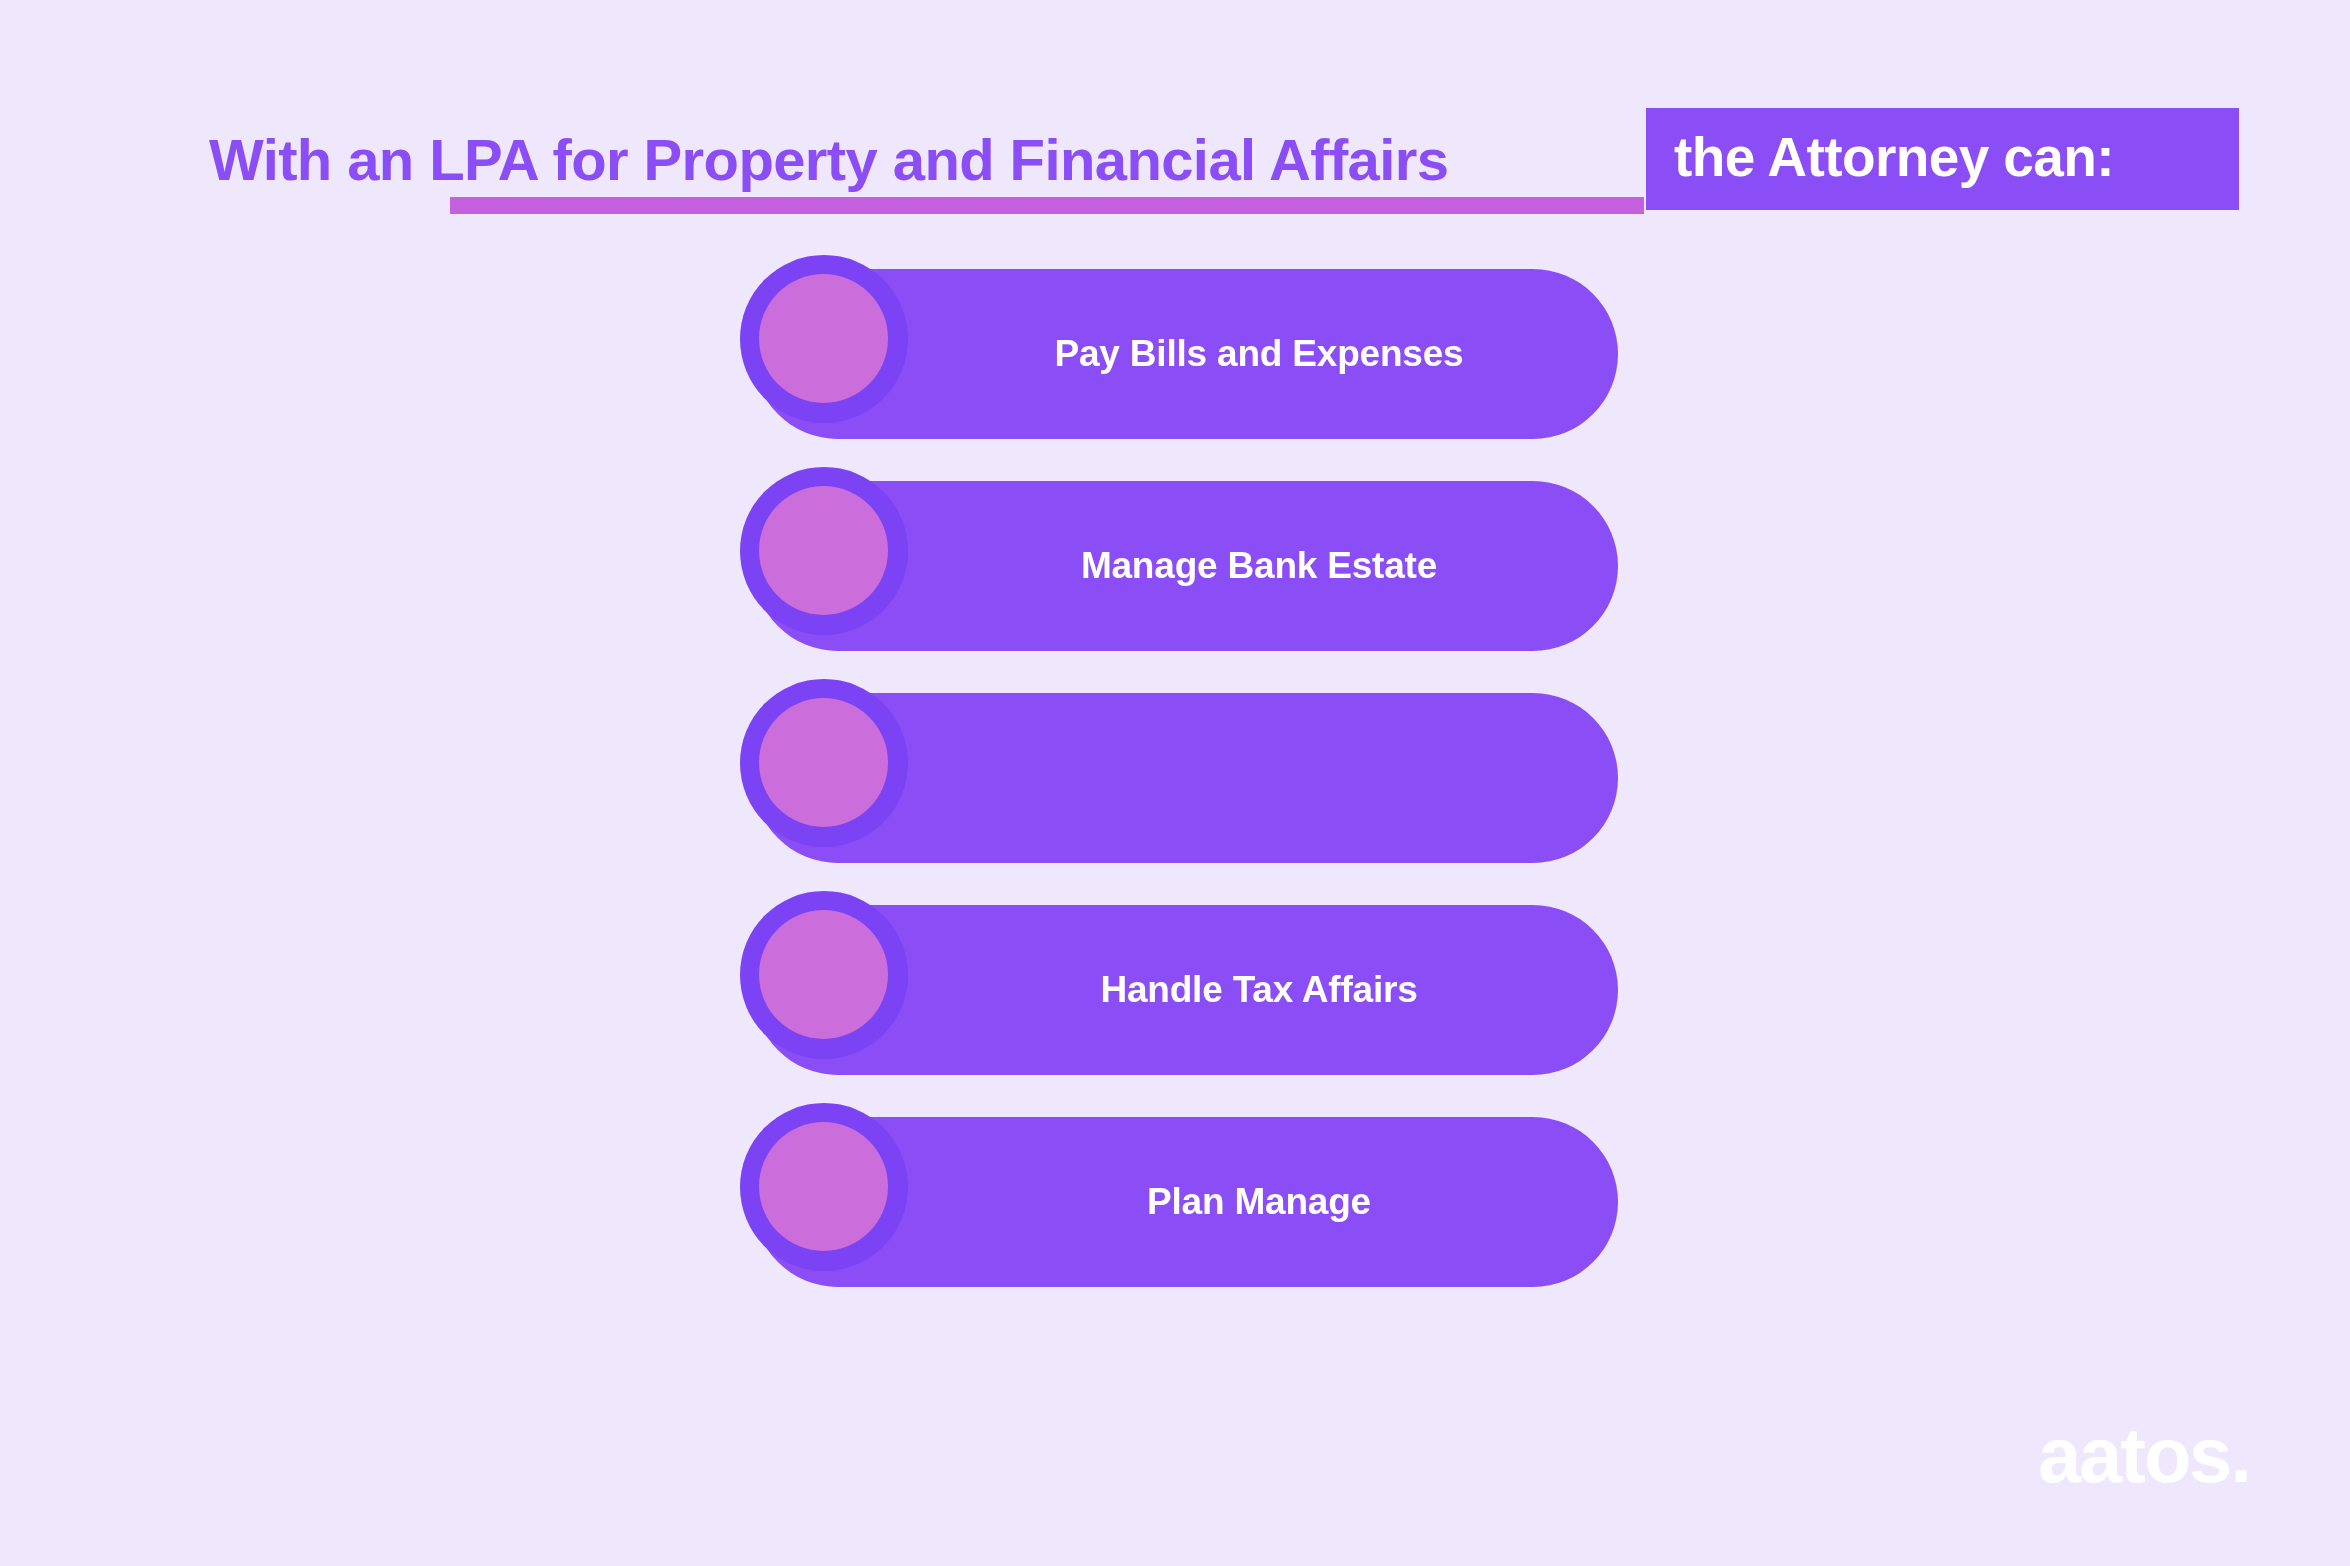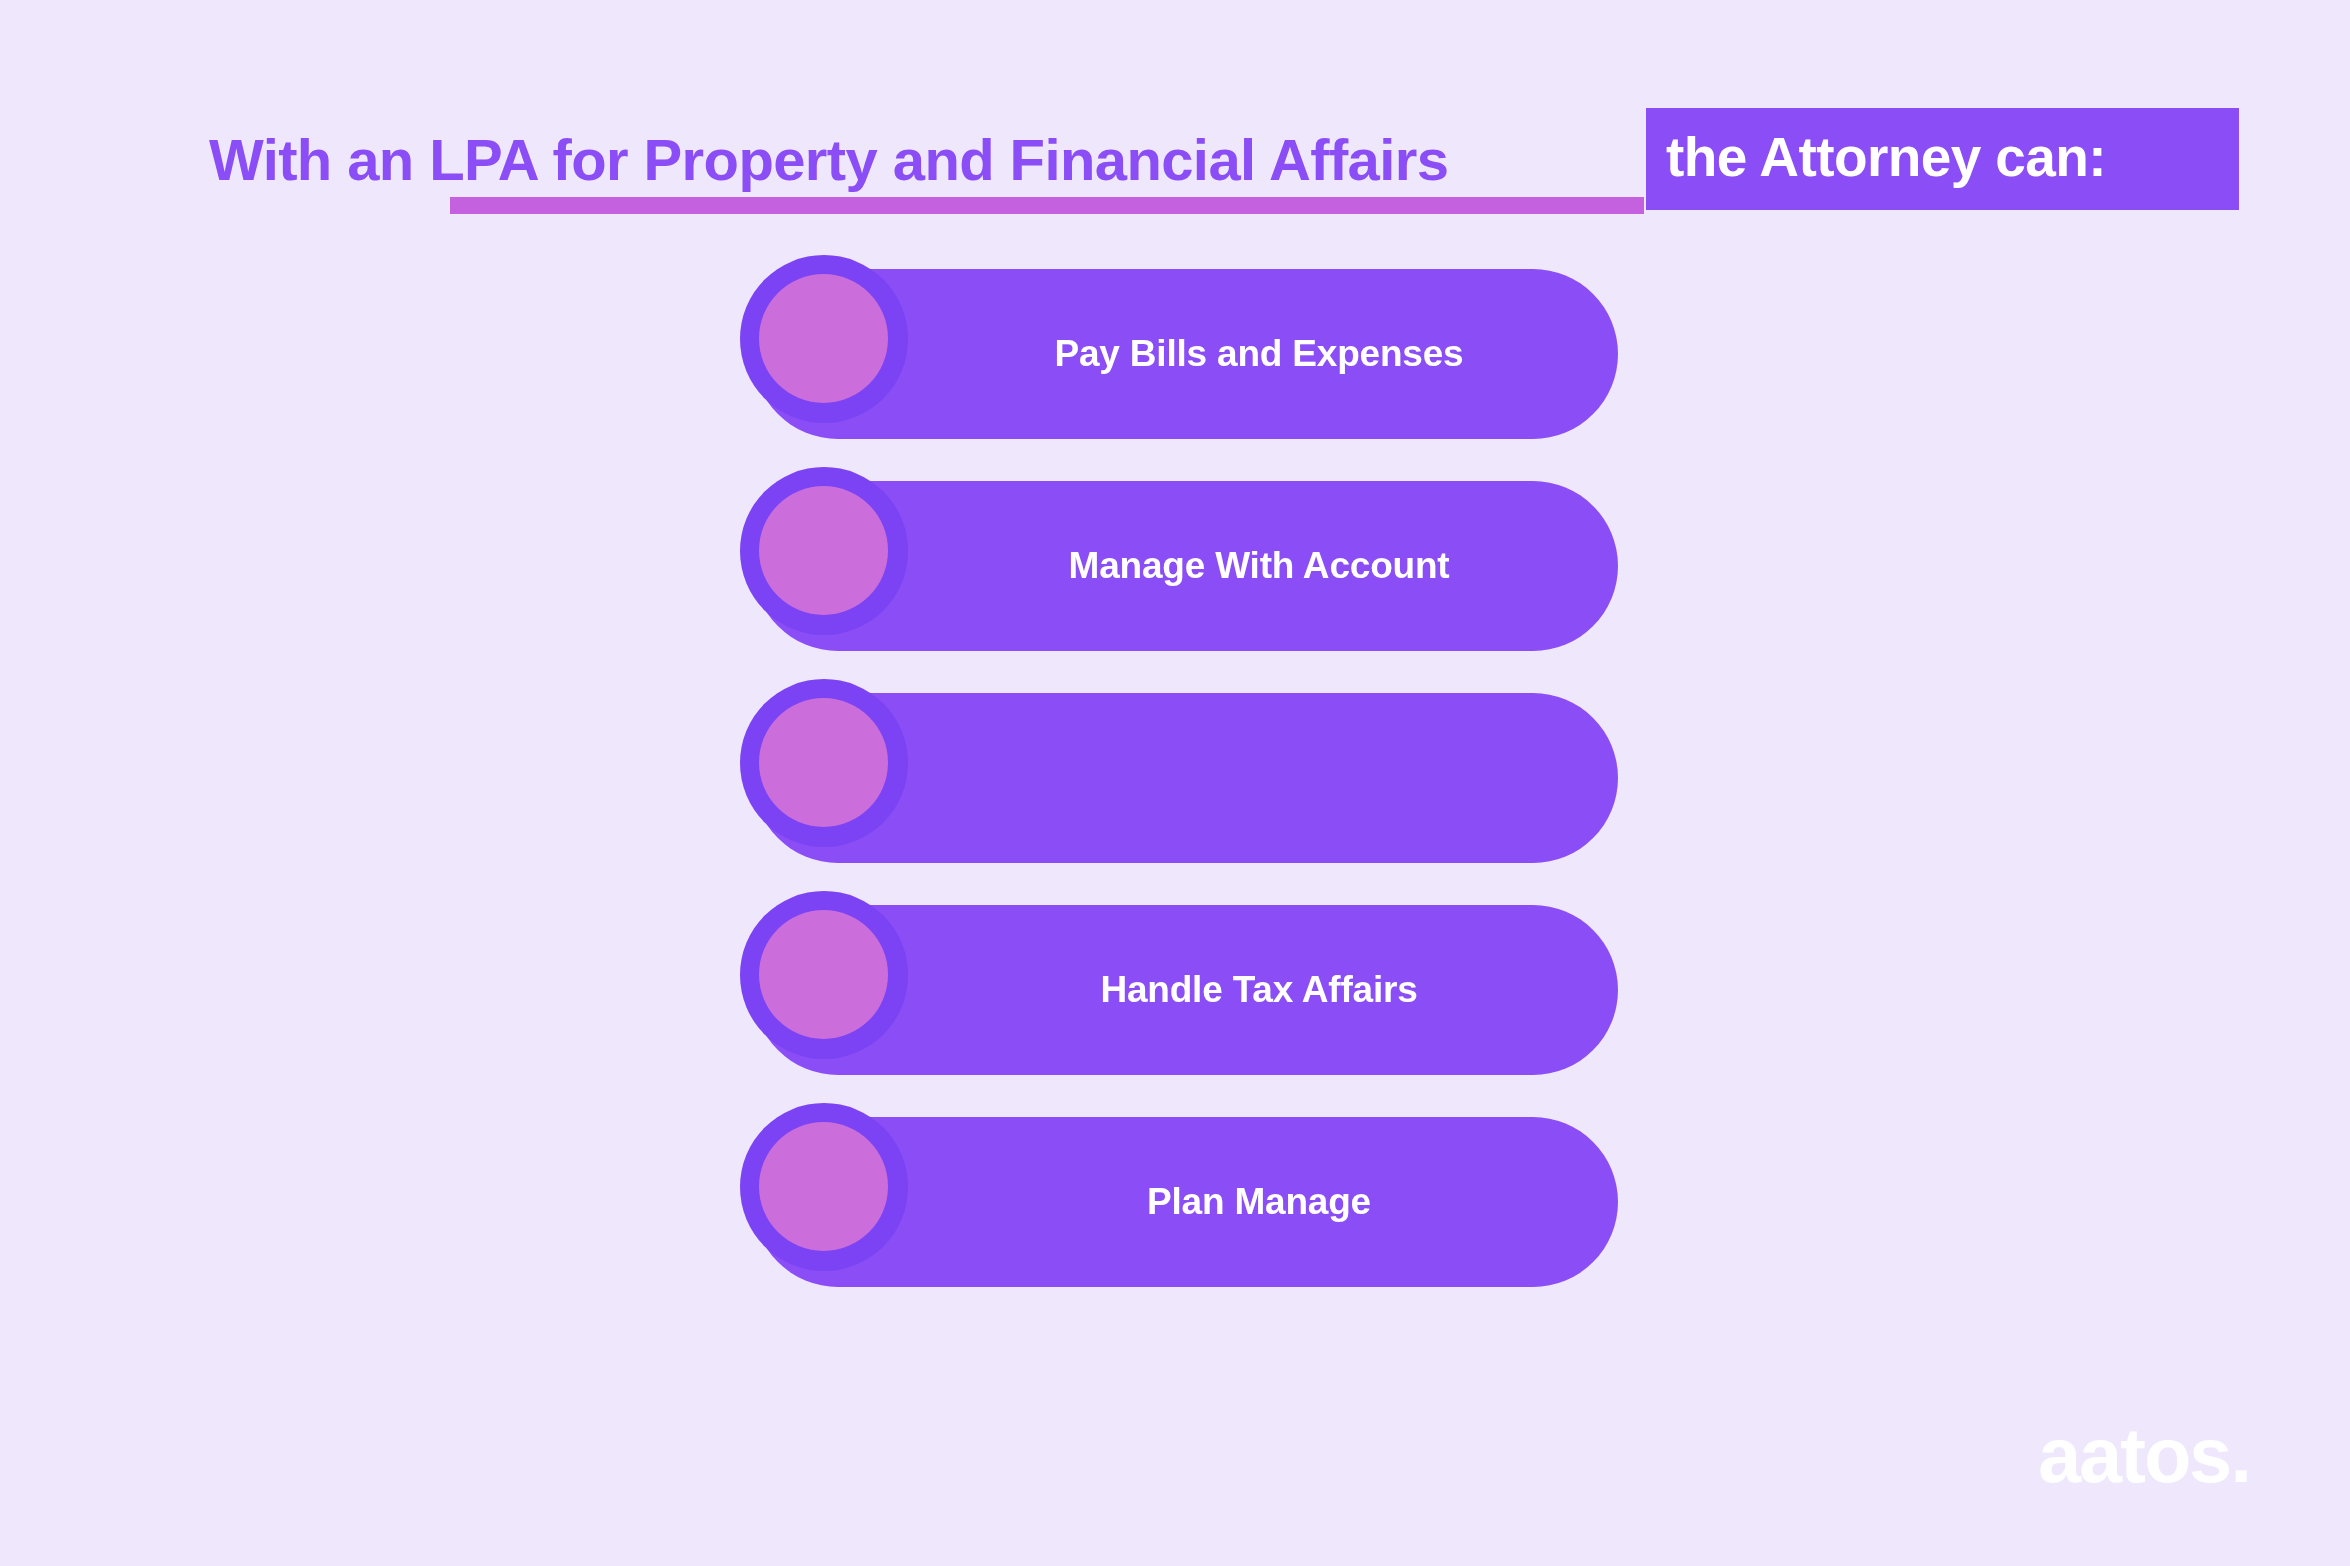--- a/index.html
+++ b/index.html
@@ -64,21 +64,21 @@
   .title-highlight {
     position: absolute;
     left: 1646px;
     top: 108px;
     width: 593px;
     height: 102px;
     background: #8b4df5;
     display: flex;
     align-items: center;
     justify-content: flex-start;
-    padding-left: 20px;
+    padding-left: 28px;
     box-sizing: border-box;
   }
 
   .title-highlight-text {
     font-size: 55px;
     font-weight: bold;
     color: #ffffff;
     letter-spacing: -0.6px;
     white-space: nowrap;
     line-height: 1;
@@ -194,21 +194,21 @@
       <div class="pill-bar"></div>
       <div class="pill-label">Pay Bills and Expenses</div>
       <div class="pill-marker">
         <div class="marker-outer"></div>
         <div class="marker-inner"></div>
       </div>
     </div>
 
     <div class="pill-row">
       <div class="pill-bar"></div>
-      <div class="pill-label">Manage With Account</div>
+      <div class="pill-label">Manage Bank Estate</div>
       <div class="pill-marker">
         <div class="marker-outer"></div>
         <div class="marker-inner"></div>
       </div>
     </div>
 
     <div class="pill-row">
       <div class="pill-bar"></div>
       <div class="pill-marker">
         <div class="marker-outer"></div>

